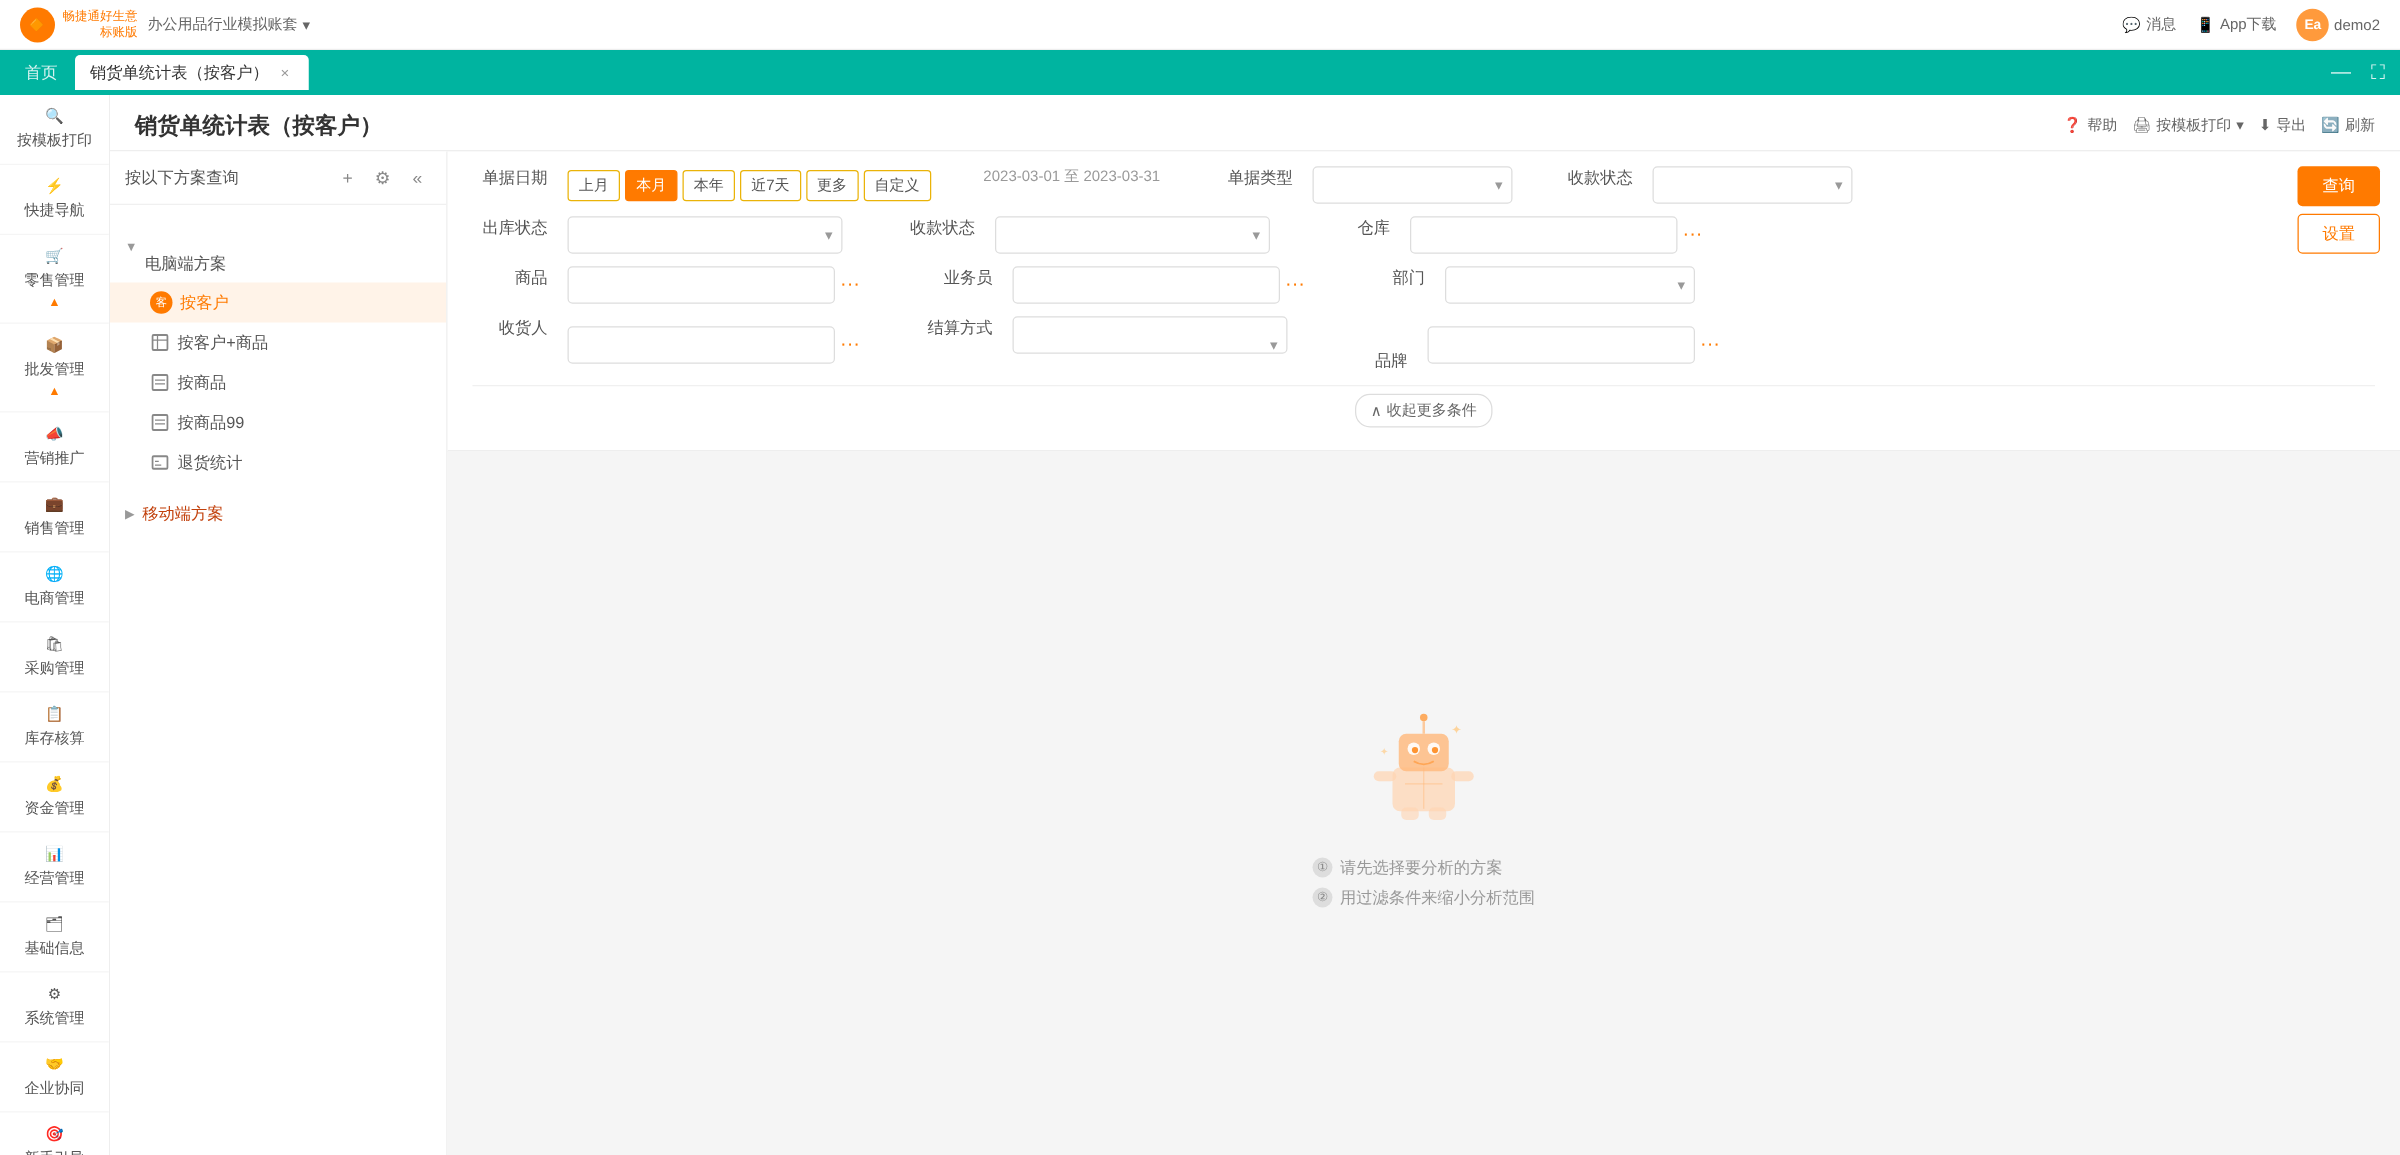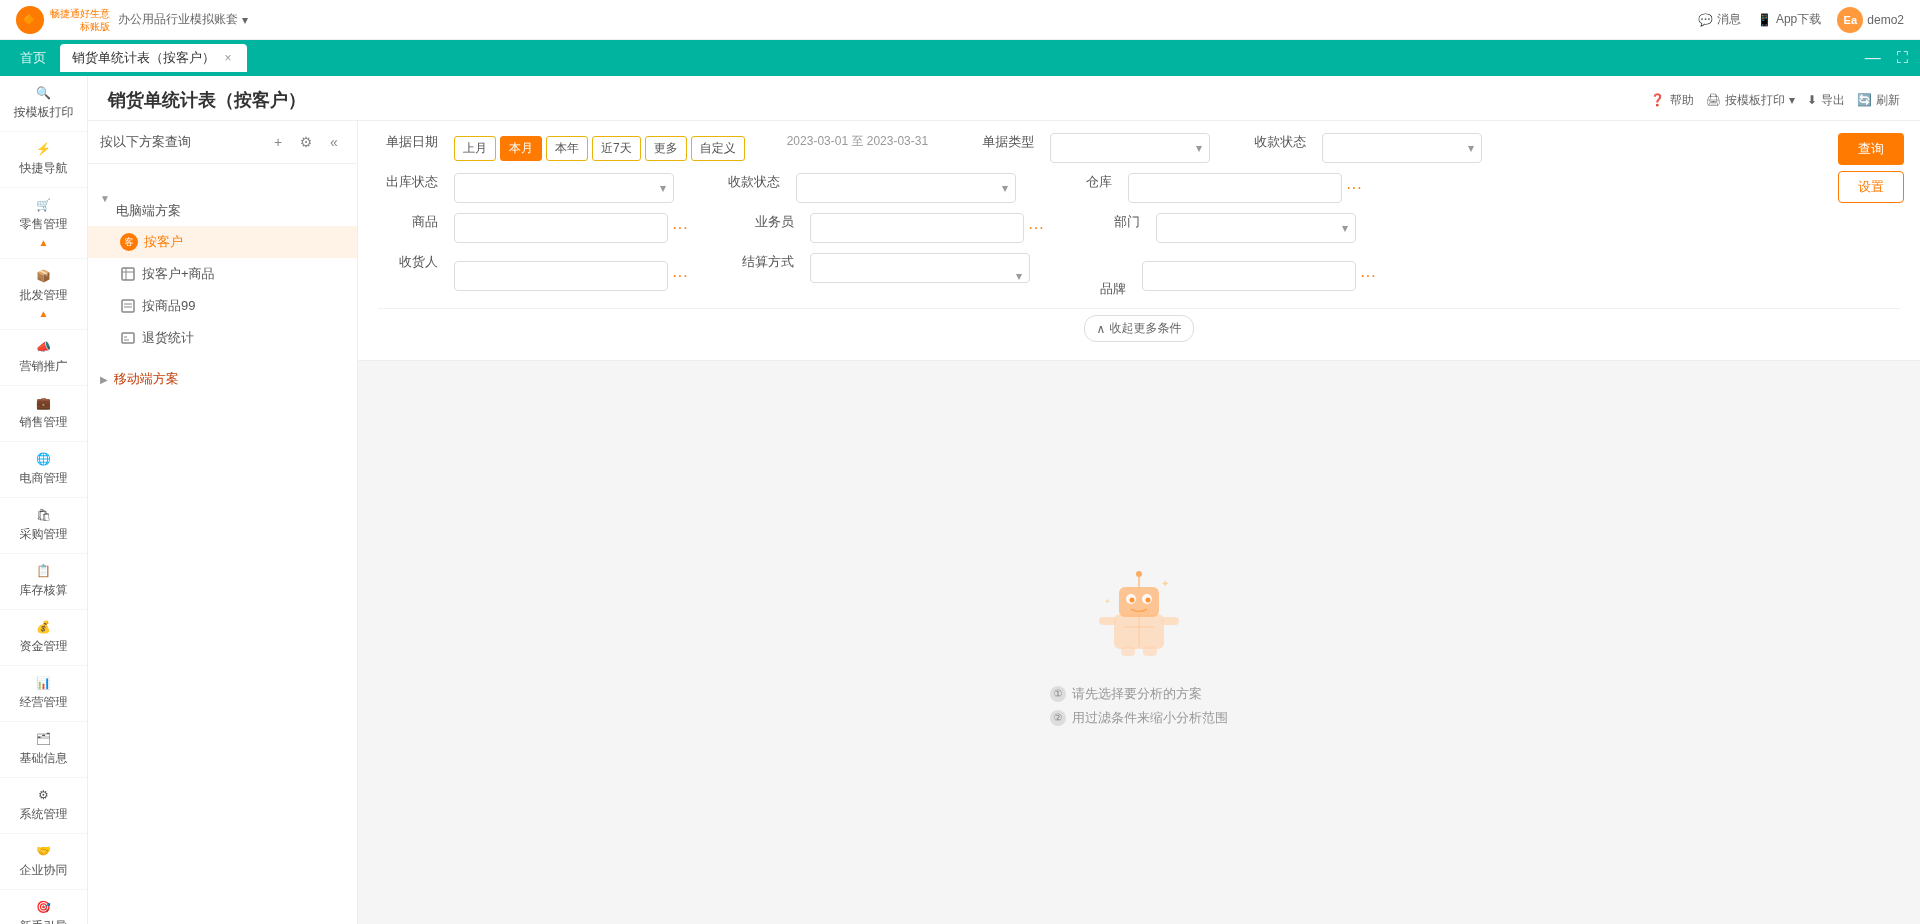--- a/index.html
+++ b/index.html
@@ -265,20 +265,30 @@
             <span>按客户+商品</span>
           </div>
           <div class="scheme-item">
             <div class="scheme-item-icon">
               <svg width="14" height="14" viewBox="0 0 14 14" fill="none">
                   <rect x="1" y="1" width="12" height="12" rx="1" stroke="#888" stroke-width="1.5"></rect>
                   <line x1="3" y1="5" x2="11" y2="5" stroke="#888" stroke-width="1"></line>
                   <line x1="3" y1="8" x2="11" y2="8" stroke="#888" stroke-width="1"></line>
                 </svg>
             </div>
+            <span>按商品</span>
+          </div>
+          <div class="scheme-item">
+            <div class="scheme-item-icon">
+              <svg width="14" height="14" viewBox="0 0 14 14" fill="none">
+                  <rect x="1" y="1" width="12" height="12" rx="1" stroke="#888" stroke-width="1.5"></rect>
+                  <line x1="3" y1="5" x2="11" y2="5" stroke="#888" stroke-width="1"></line>
+                  <line x1="3" y1="8" x2="11" y2="8" stroke="#888" stroke-width="1"></line>
+                </svg>
+            </div>
             <span>按商品99</span>
           </div>
           <div class="scheme-item">
             <div class="scheme-item-icon">
               <svg width="14" height="14" viewBox="0 0 14 14" fill="none">
                   <rect x="1" y="2" width="12" height="10" rx="1" stroke="#888" stroke-width="1.5"></rect>
                   <line x1="3" y1="6" x2="6" y2="6" stroke="#888" stroke-width="1"></line>
                   <line x1="3" y1="9" x2="8" y2="9" stroke="#888" stroke-width="1"></line>
                 </svg>
             </div>

